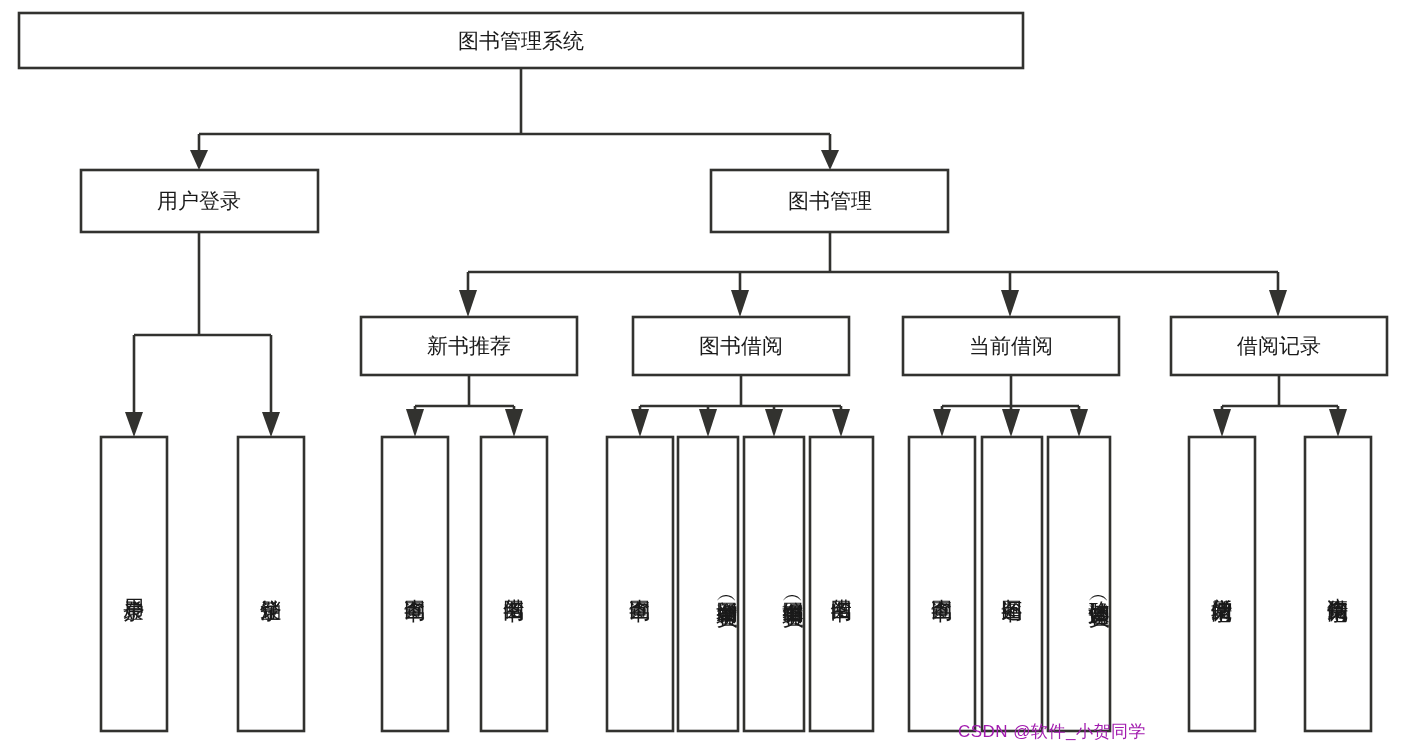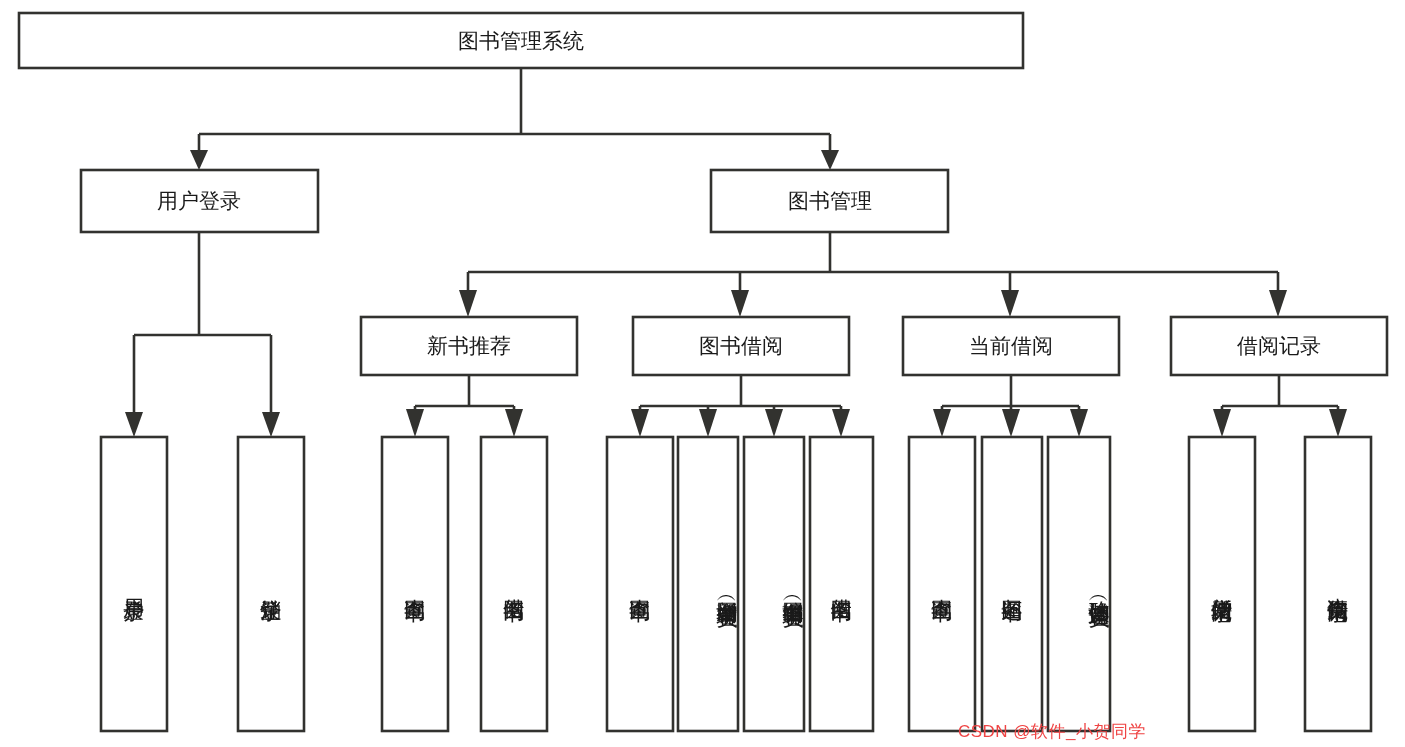--- a/index.html
+++ b/index.html
@@ -63,21 +63,21 @@
     align-items: center;
     justify-content: center;
     pointer-events: none;
   }
   #watermark {
     position: absolute;
     right: 8px;
     bottom: 4px;
     font-family: "Liberation Sans", "DejaVu Sans", sans-serif;
     font-size: 17px;
-    color: #ef4444;
+    color: #a21caf;
     letter-spacing: 0.5px;
     user-select: none;
   }
 </style>
 </head>
 <body>
 
 <div id="diagram-root">
 
   <svg id="tree-canvas" viewBox="0 0 1405 747">

